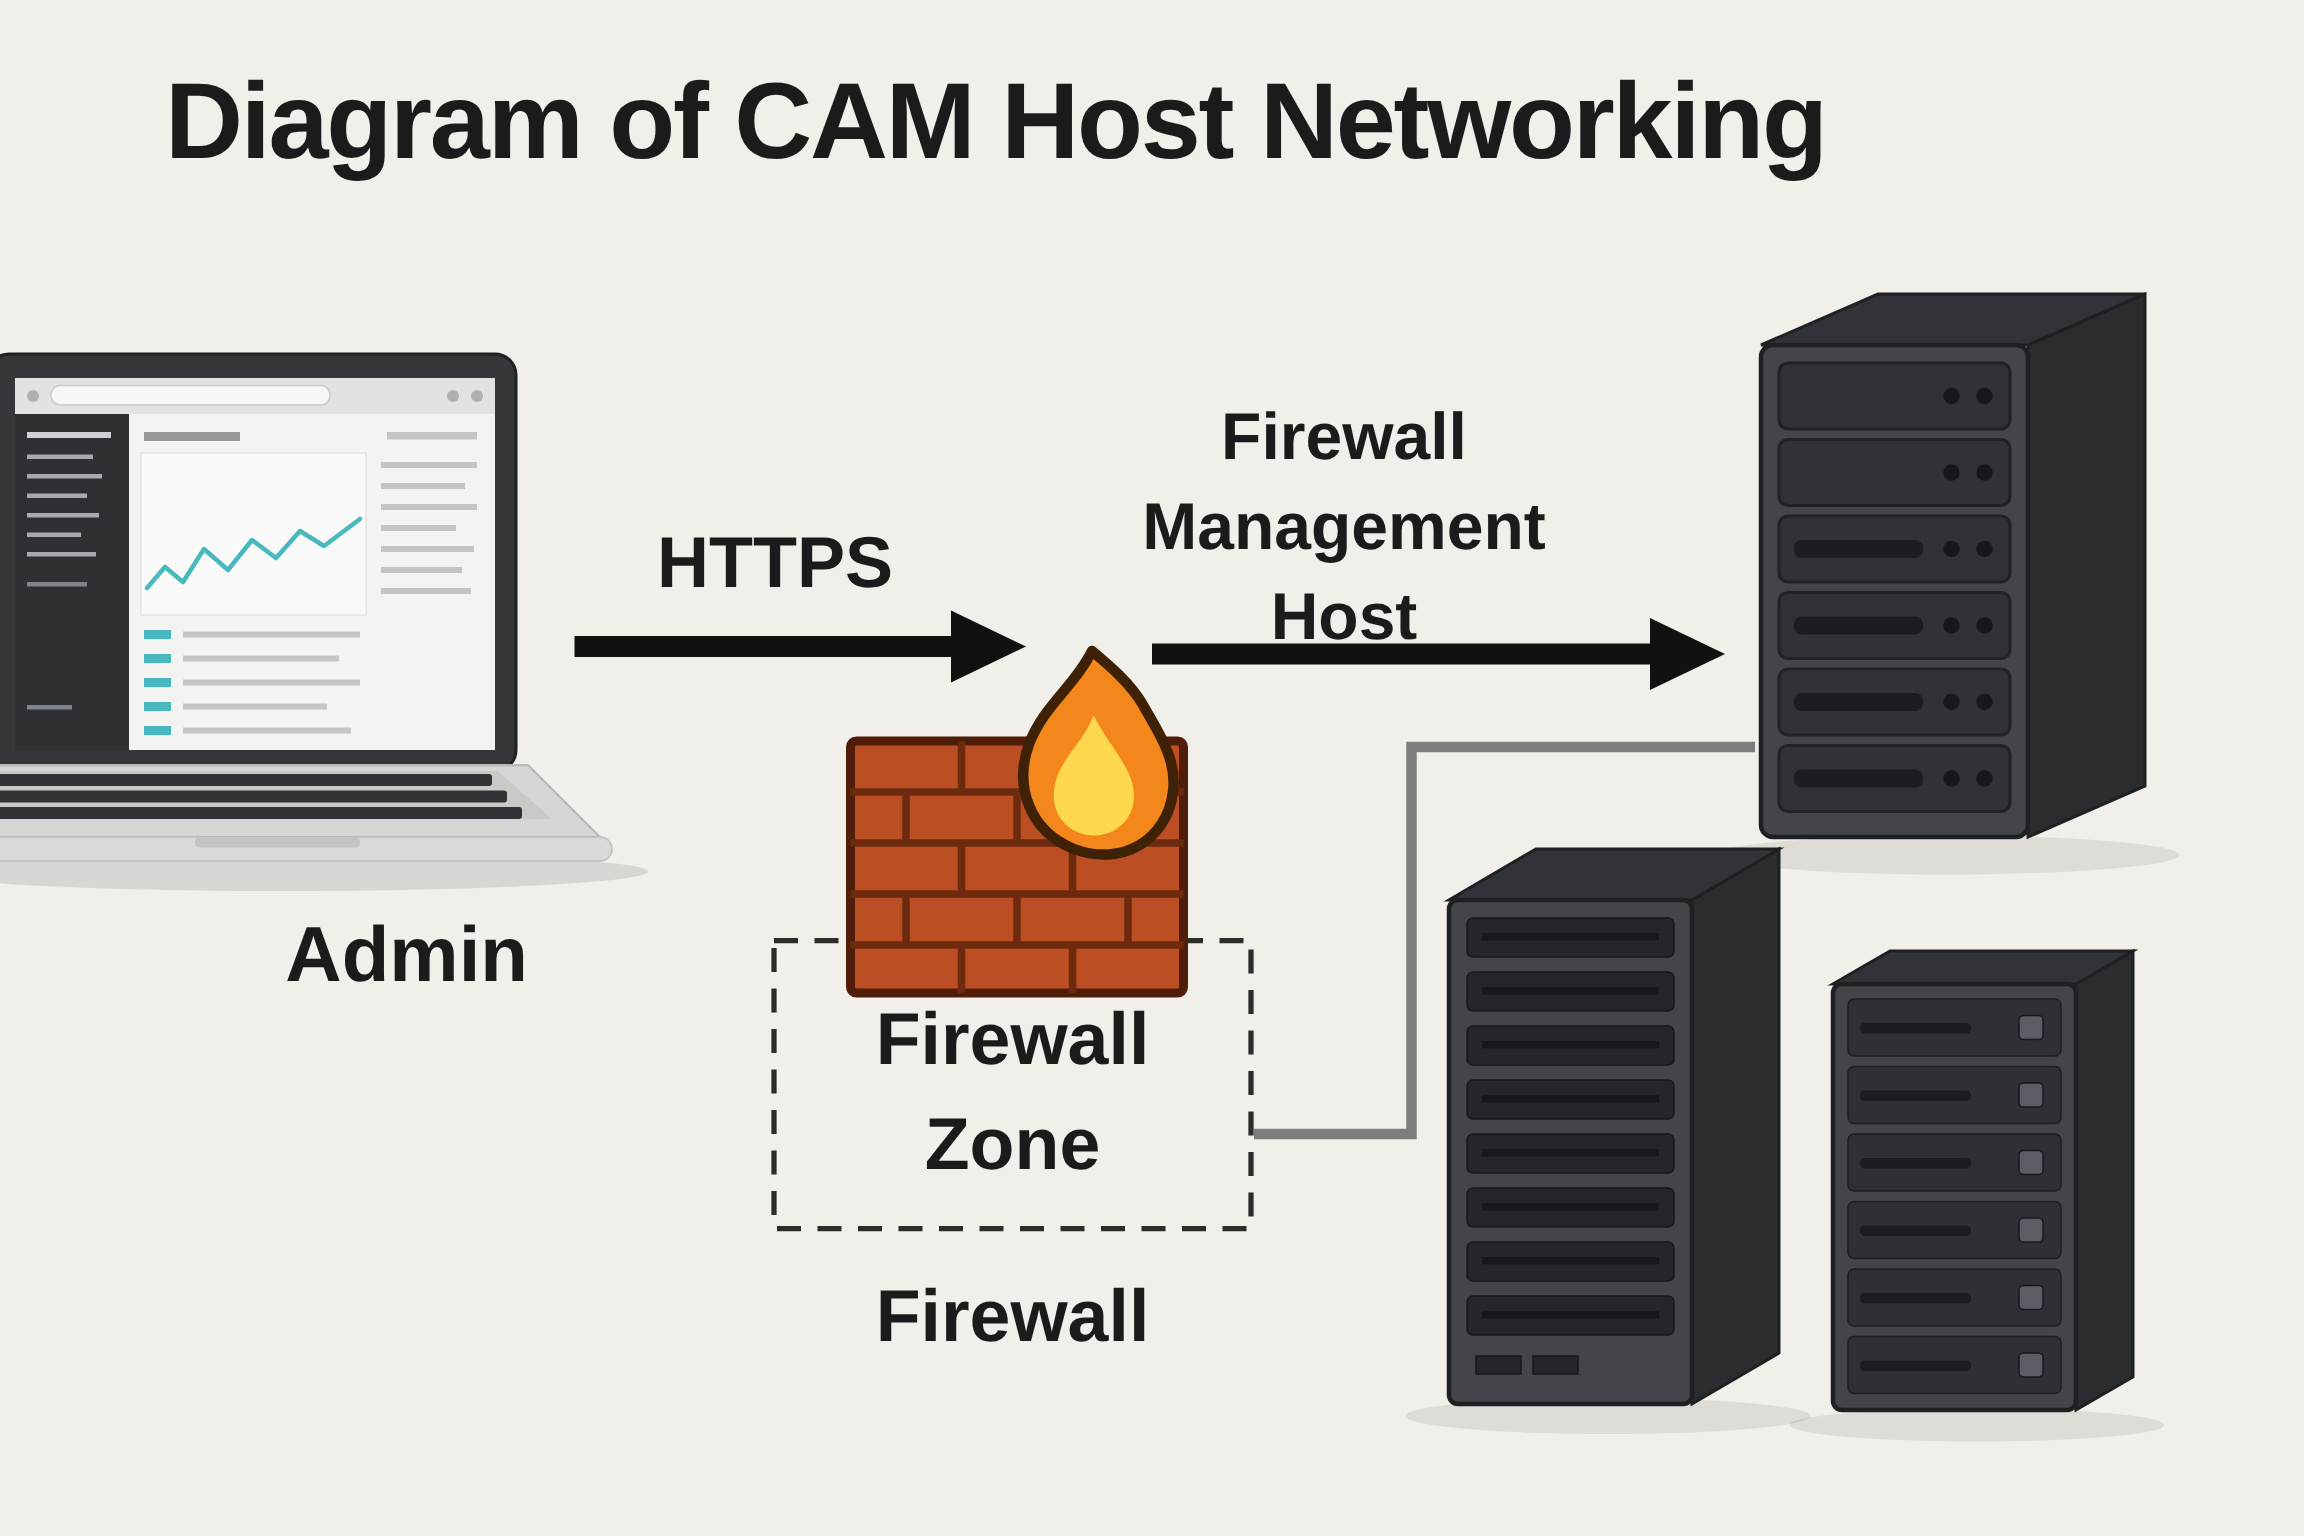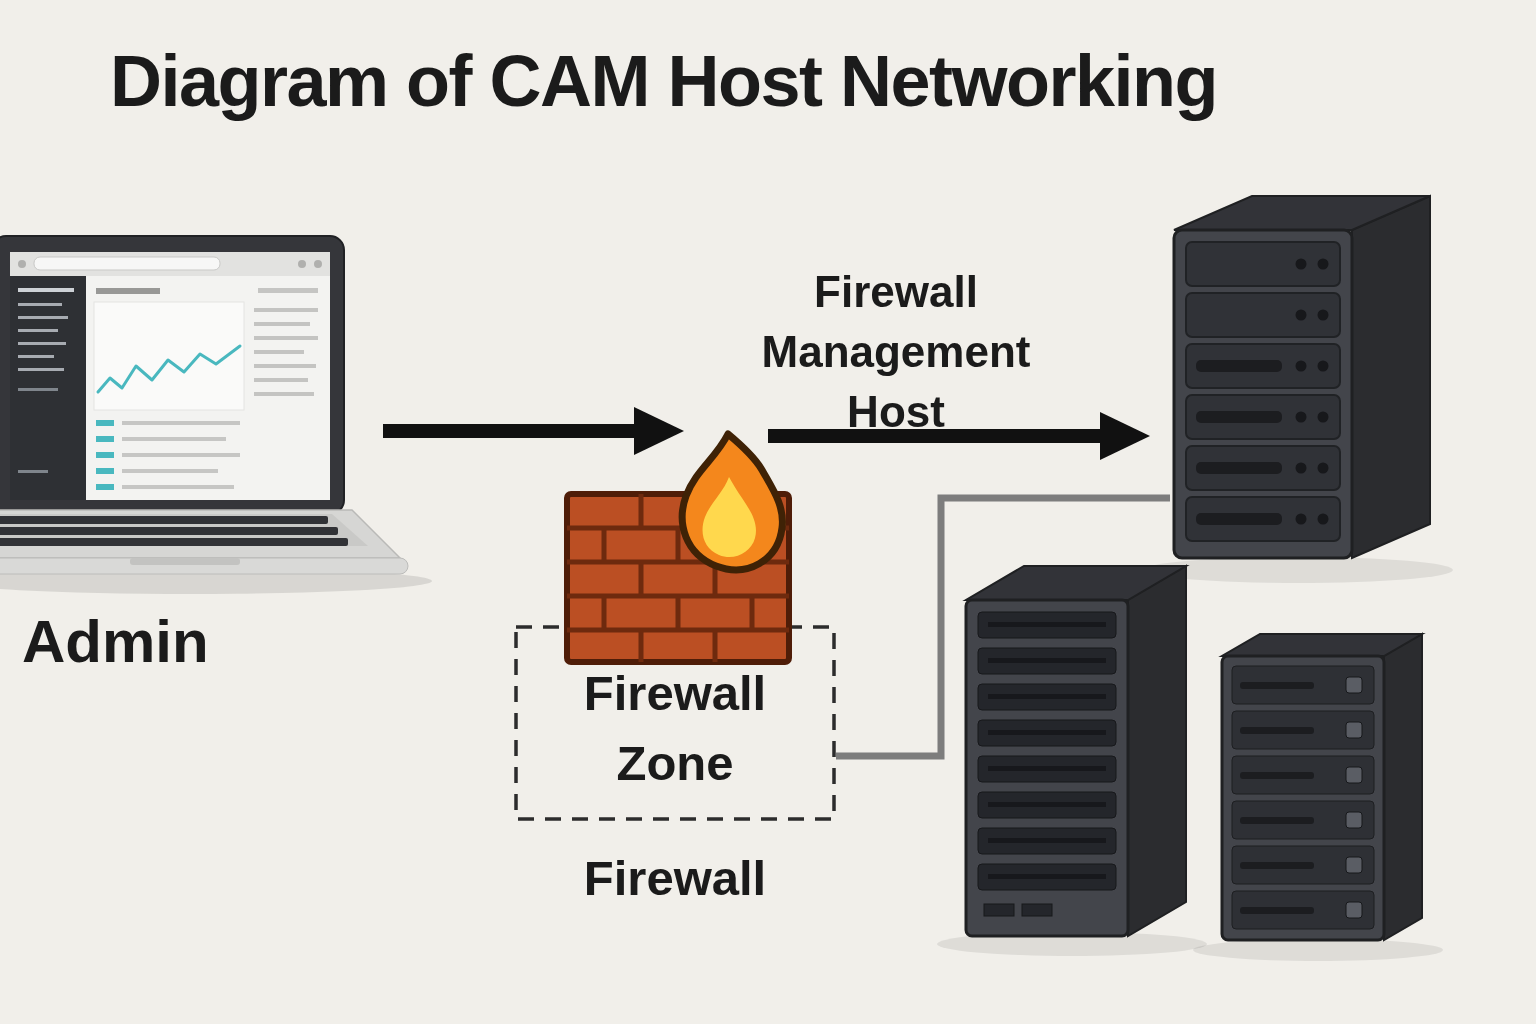--- a/index.html
+++ b/index.html
@@ -10,21 +10,21 @@
     color:var(--ink,#1b1b1b);
   }
   .scene{position:absolute;left:0;top:0;width:1536px;height:1024px;}
   .title{
     position:absolute;left:110px;top:40px;
     font-size:72px;font-weight:700;letter-spacing:-1.5px;white-space:nowrap;text-align:right;
   }
   .lbl{position:absolute;font-weight:700;}
   .lbl-https{left:438px;top:348px;font-size:48px;}
   .lbl-outbound{left:716px;top:262px;width:360px;font-size:44px;line-height:1.36;text-align:center;}
-  .lbl-admin{left:22px;top:604px;width:330px;font-size:60px;line-height:1.28;text-align:left;}
+  .lbl-admin{left:22px;top:604px;width:330px;font-size:52px;line-height:1.28;text-align:right;}
   .zone-text{
     position:absolute;left:516px;top:640px;width:318px;height:178px;
     display:flex;flex-direction:column;align-items:center;justify-content:center;
     font-size:49px;font-weight:700;line-height:1.42;text-align:center;
   }
   .lbl-firewall-caption{left:510px;top:850px;width:330px;font-size:49px;text-align:center;}
 
   
   .c-bezel{fill:var(--laptop-bezel,#35363a);}
   .c-base{fill:var(--laptop-base,#d6d6d4);}
@@ -230,20 +230,21 @@
           <rect x="1346" y="857" width="16" height="16" rx="3" fill="#5a5d64" stroke="#17181b"></rect>
         <rect x="1232" y="891" width="142" height="38" rx="4" fill="#2e3035" stroke="#1d1e21"></rect>
           <rect x="1240" y="907" width="74" height="7" rx="3" fill="#1c1d20"></rect>
           <rect x="1346" y="902" width="16" height="16" rx="3" fill="#5a5d64" stroke="#17181b"></rect>
       </g>
     </g>
   </svg>
 
   <div class="title">Diagram of CAM Host Networking</div>
 
+  <div class="lbl lbl-https">HTTPS</div>
 
   <div class="lbl lbl-outbound">
     <div>Firewall</div>
     <div>Management</div>
     <div>Host</div>
   </div>
 
   <div class="lbl lbl-admin">
     <div>Admin</div>
   </div>

